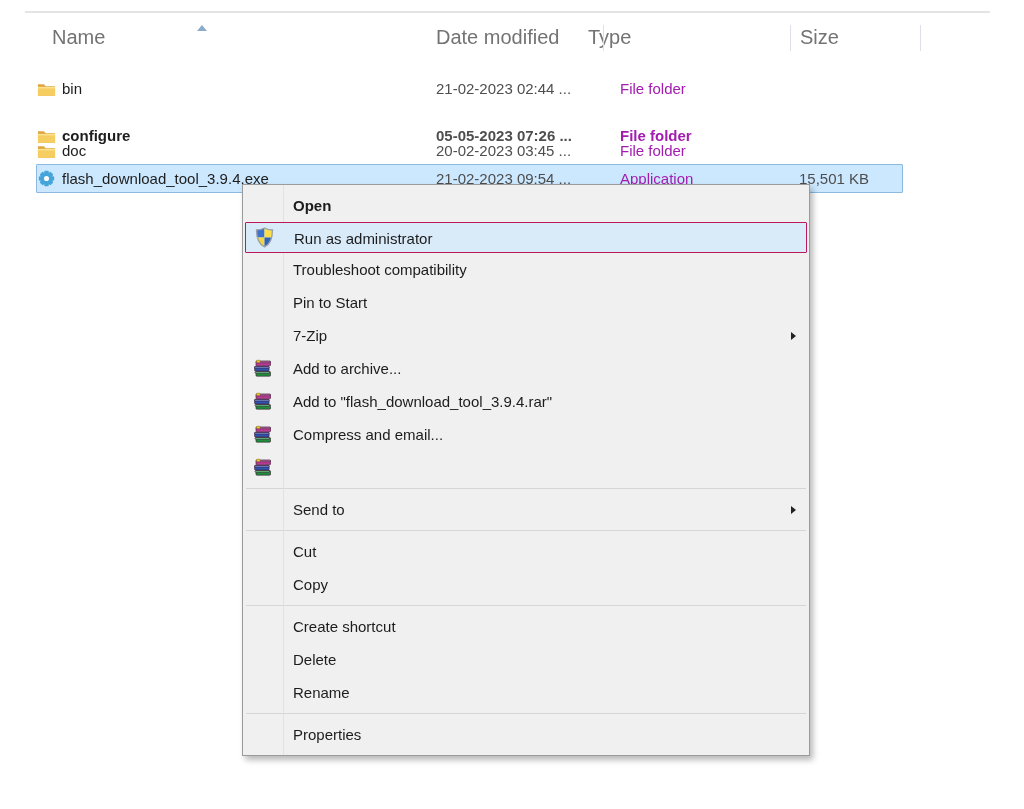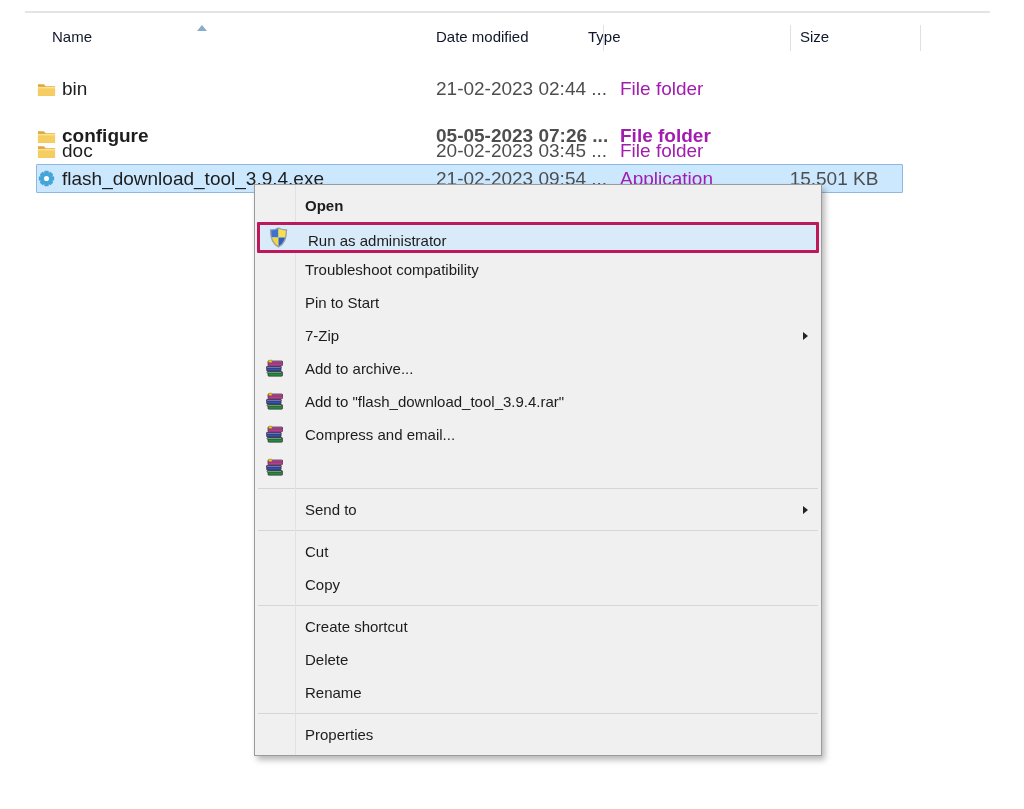--- a/index.html
+++ b/index.html
@@ -5,52 +5,52 @@
   html,body{margin:0;padding:0;}
   body{
     width:1024px;height:809px;position:relative;overflow:hidden;
     background:#ffffff;font-family:"Liberation Sans",sans-serif;
     -webkit-font-smoothing:antialiased;
   }
   
   .hairline{position:absolute;left:25px;top:11px;width:965px;height:2px;background:#e4e4e4;}
 
   
-  .hcell{position:absolute;top:22px;height:30px;line-height:30px;font-size:15px;color:#0f172a;cursor:default;white-space:nowrap;}
+  .hcell{position:absolute;top:22px;height:30px;line-height:30px;font-size:20px;color:#737373;cursor:default;white-space:nowrap;}
   #h-name{left:52px;width:140px;}
   #h-date{left:436px;width:150px;}
   #h-type{left:588px;width:150px;}
   #h-size{left:800px;width:100px;}
   .sort{position:absolute;left:197px;top:25px;width:0;height:0;
     border-left:5px solid transparent;border-right:5px solid transparent;border-bottom:6px solid #8aabc9;}
   .hsep{position:absolute;top:25px;height:26px;width:1px;background:#dde1e7;}
   #hs1{left:603px;} #hs2{left:790px;} #hs3{left:920px;}
 
   
-  .row{position:absolute;left:0;width:1024px;height:31px;font-size:19px;color:#1d1d1d;}
+  .row{position:absolute;left:0;width:1024px;height:31px;font-size:15px;color:#1d1d1d;}
   #row-0{top:73px;} #row-1{top:120px;font-weight:bold;} #row-2{top:135px;} #row-3{top:164px;height:29px;}
   .selbox{position:absolute;left:36px;top:0;width:867px;height:100%;
     background:#cce8ff;border:1px solid #8db9e0;box-sizing:border-box;border-radius:1px;}
   .cell{position:absolute;top:0;height:100%;line-height:31px;white-space:nowrap;}
   #row-3 .cell{line-height:29px;}
   .c-icon{left:36px;width:20px;display:flex;align-items:center;justify-content:center;}
   .c-name{left:62px;}
   .c-date{left:436px;color:#4e4e4e;}
   .c-type{left:620px;color:#a21caf;}
   .c-size{left:770px;width:128px;text-align:center;color:#4e4e4e;}
 
   
   #ctx{position:absolute;left:242px;top:184px;width:568px;box-sizing:border-box;
     background:#f0f0f0;border:1px solid #9b9b9b;padding:4px 0;z-index:10;
-    box-shadow:3px 4px 6px rgba(0,0,0,0.28);margin-left:12px;}
+    box-shadow:3px 4px 6px rgba(0,0,0,0.28);}
   #ctx::before{content:"";position:absolute;left:40px;top:0;bottom:0;width:1px;background:#e2e2e2;}
   .mi{position:relative;height:33px;line-height:33px;padding-left:50px;font-size:15px;color:#1c1c1c;cursor:default;white-space:nowrap;}
   .mi .lbl.b{font-weight:bold;}
   .mi.hl{margin:0 2px;padding-left:48px;height:31px;line-height:31px;
-    background:#d9eaf9;border:3px solid #be185d;box-sizing:border-box;border-radius:1px;}
+    background:#d9eaf9;border:1px solid #be185d;box-sizing:border-box;border-radius:1px;}
   .ic{position:absolute;left:9px;top:50%;transform:translateY(-50%);width:22px;height:22px;
     display:flex;align-items:center;justify-content:center;}
   .mi.hl .ic{left:7px;}
   .arrow{position:absolute;right:13px;top:50%;transform:translateY(-50%);width:0;height:0;
     border-left:5px solid #222;border-top:4.5px solid transparent;border-bottom:4.5px solid transparent;}
   .sep{height:1px;background:#d6d6d6;margin:4px 3px;}
 </style>
 </head>
 <body>
 

